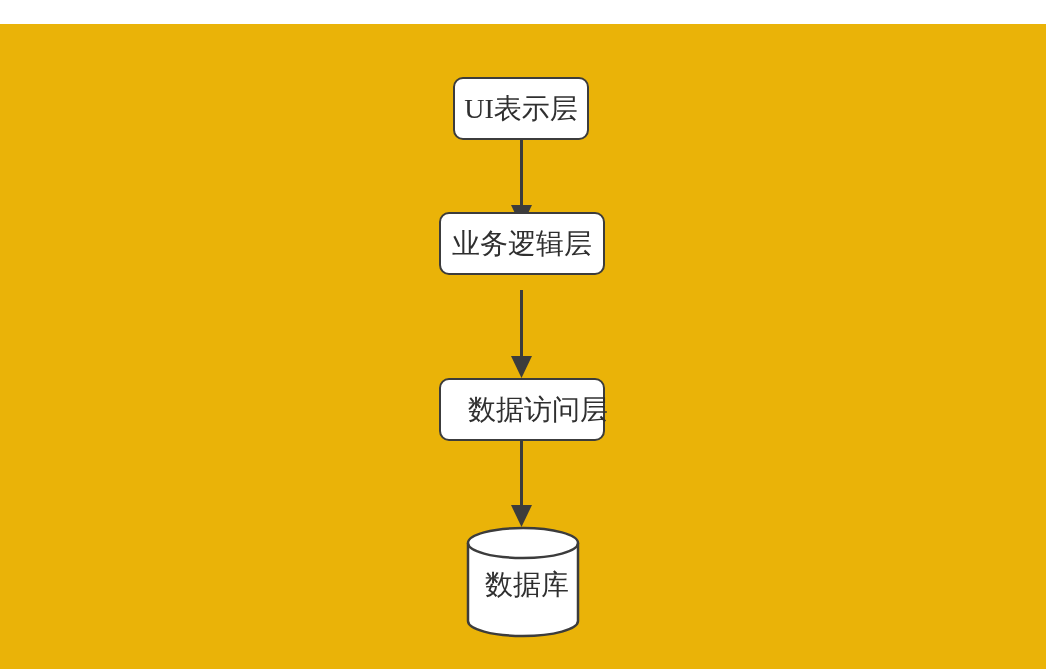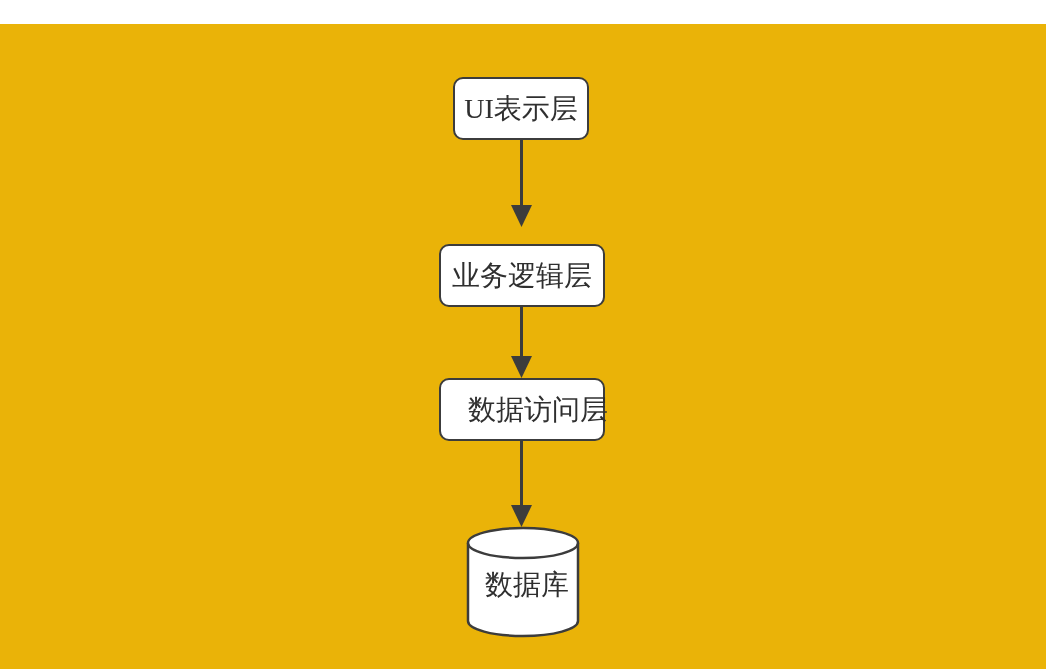--- a/index.html
+++ b/index.html
@@ -32,21 +32,21 @@
     background: #ffffff;
     display: flex;
     align-items: center;
     justify-content: center;
     color: #2f2f2f;
     font-size: 28px;
     line-height: 1;
     white-space: nowrap;
   }
   .node-ui     { left: 453px; top: 53px;  width: 136px; height: 63px; }
-  .node-biz    { left: 439px; top: 220px; width: 166px; height: 63px; }
+  .node-biz    { left: 439px; top: 188px; width: 166px; height: 63px; }
   .node-dal    { left: 439px; top: 354px; width: 166px; height: 63px; padding-left: 32px; }
   .node.cyl {
     position: absolute;
     left: 466px;
     top: 502px;
     width: 114px;
     height: 112px;
   }
   .node.cyl svg {
     position: absolute;

